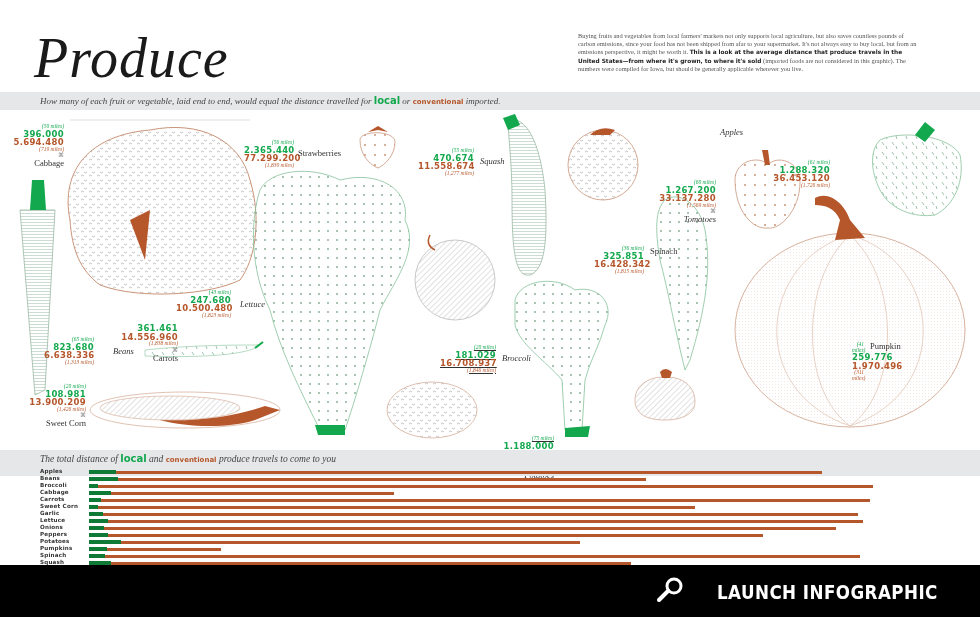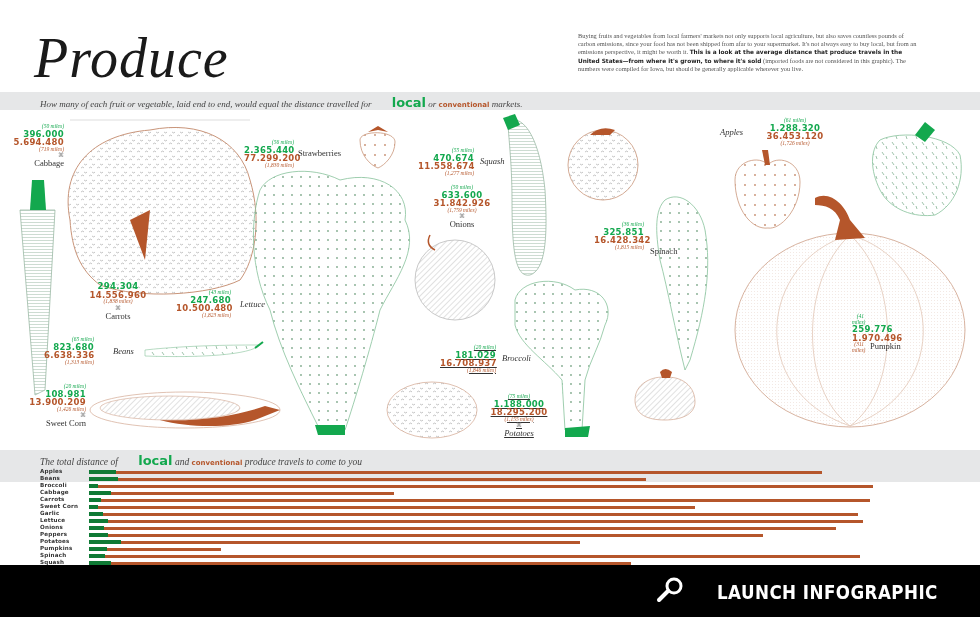--- a/index.html
+++ b/index.html
@@ -8,28 +8,28 @@
 
   .title { position: absolute; left: 34px; top: 26px; height: 60px; display: flex; align-items: baseline; }
   .title .t1 { font-family: "Liberation Serif", serif; font-style: italic; font-size: 56px; color: #1a1a1a; letter-spacing: 1px; }
   .title .t2 { font-family: "DejaVu Sans", sans-serif; font-weight: bold; font-size: 52px; color: #13a84e; margin-left: 18px; letter-spacing: 1px; }
 
   .intro { position: absolute; left: 578px; top: 32px; width: 340px; font-family: "Liberation Serif", serif; font-size: 6.4px; line-height: 8.2px; color: #555; }
   .intro b { font-family: "DejaVu Sans", sans-serif; font-weight: bold; color: #222; font-size: 5.8px; }
 
   .band { position: absolute; left: 0; width: 980px; background: #e6e7e8; font-family: "Liberation Serif", serif; font-style: italic; color: #444; }
   .band1 { top: 92px; height: 18px; font-size: 9px; padding: 3px 0 0 40px; }
-  .band2 { top: 450px; height: 32px; font-size: 9.5px; padding: 3px 0 0 40px; }
-  .local-word { font-family: "DejaVu Sans", sans-serif; font-style: normal; font-weight: bold; color: #13a84e; font-size: 13px; margin-left: 18px; }
+  .band2 { top: 450px; height: 26px; font-size: 9.5px; padding: 3px 0 0 40px; }
+  .local-word { font-family: "DejaVu Sans", sans-serif; font-style: normal; font-weight: bold; color: #13a84e; font-size: 10px; }
   .conv-word { font-family: "DejaVu Sans", sans-serif; font-style: normal; font-weight: bold; color: #b5562b; font-size: 7px; }
 
   .art { position: absolute; left: 0; top: 110px; width: 980px; height: 340px; }
 
   .stat { position: absolute; font-family: "DejaVu Sans", sans-serif; text-align: right; line-height: 1; }
-  .stat.left { text-align: center; }
+  .stat.left { text-align: right; margin-top: 42px; }
   .stat.center { text-align: center; }
   .stat .lm { font-family: "Liberation Serif", serif; font-style: italic; font-size: 5.5px; color: #13a84e; display: block; }
   .stat .cm { font-family: "Liberation Serif", serif; font-style: italic; font-size: 5.5px; color: #b5562b; display: block; }
   .stat .lv { font-weight: bold; font-size: 8.5px; color: #13a84e; display: block; letter-spacing: 0.3px; }
   .stat .cv { font-weight: bold; font-size: 8.5px; color: #b5562b; display: block; letter-spacing: 0.3px; }
   .stat .x { font-size: 6px; color: #777; display: block; }
   .stat .nm { font-family: "Liberation Serif", serif; font-size: 8.5px; color: #333; display: block; margin-top: 1px; }
   .stat .nm.it { font-style: italic; }
   .inline-name { position: absolute; font-family: "Liberation Serif", serif; font-size: 8.5px; color: #333; }
   .inline-name.it { font-style: italic; }
@@ -55,21 +55,21 @@
   <span>Buying fruits and vegetables from local farmers' markets not only supports local agriculture, but also saves countless pounds of carbon emissions, since your food has not been shipped from afar to your supermarket. It's not always easy to buy local, but from an emissions perspective, it might be worth it.</span>
   <b>This is a look at the average distance that produce travels in the United States—from where it's grown, to where it's sold</b>
   <span>(imported foods are not considered in this graphic). The numbers were compiled for Iowa, but should be generally applicable wherever you live.</span>
 </div>
 
 <div class="band band1">
   <span>How many of each fruit or vegetable, laid end to end, would equal the distance travelled for</span>
   <span class="local-word">local</span>
   <span>or</span>
   <span class="conv-word">conventional</span>
-  <span>markets.</span>
+  <span>imported.</span>
 </div>
 
 <div class="art">
   <svg width="980" height="340" viewBox="0 0 980 340">
     <defs>
       <pattern id="dots" width="9" height="9" patternUnits="userSpaceOnUse">
           <circle cx="4" cy="4" r="0.9" fill="#7fa98b"></circle>
         </pattern>
       <pattern id="dotsb" width="10" height="10" patternUnits="userSpaceOnUse">
           <circle cx="5" cy="5" r="0.9" fill="#c58b6c"></circle>
@@ -160,56 +160,56 @@
   <span class="inline-name" style="left:298px; top:38px;">Strawberries</span>
 
   <div class="stat" style="left:418px; top:38px; width:56px;">
     <span class="lm">(55 miles)</span>
     <span class="lv">470.674</span>
     <span class="cv">11.558.674</span>
     <span class="cm">(1,277 miles)</span>
   </div>
   <span class="inline-name it" style="left:480px; top:46px;">Squash</span>
 
-  <div class="stat center" style="left:432px; top:75px; width:60px;">
-    <span class="lm">(50 miles)</span>
-    <span class="lv">633.600</span>
-    <span class="cv">31.842.926</span>
-    <span class="cm">(1,759 miles)</span>
-    <span class="x">⌘</span>
-    <span class="nm">Onions</span>
-  </div>
-
+
+  <div class="stat left" style="left:646px; top:28px; width:70px;">
+    <span class="lm">(60 miles)</span>
+    <span class="lv">1.267.200</span>
+    <span class="cv">33.137.280</span>
+    <span class="cm">(1,569 miles)</span>
+    <span class="x">⌘</span>
+    <span class="nm it">Tomatoes</span>
+  </div>
 
   <span class="inline-name it" style="left:720px; top:17px;">Apples</span>
   <div class="stat left" style="left:760px; top:8px; width:70px;">
     <span class="lm">(61 miles)</span>
     <span class="lv">1.288.320</span>
     <span class="cv">36.453.120</span>
     <span class="cm">(1,726 miles)</span>
   </div>
 
 
   <div class="stat left" style="left:58px; top:172px; width:120px;">
-    <span class="lv">294.304</span>
+    <span class="lv">361.461</span>
     <span class="cv">14.556.960</span>
     <span class="cm">(1,838 miles)</span>
     <span class="x">⌘</span>
     <span class="nm">Carrots</span>
   </div>
 
   <div class="stat" style="left:176px; top:180px; width:55px;">
     <span class="lm">(43 miles)</span>
     <span class="lv">247.680</span>
     <span class="cv">10.500.480</span>
     <span class="cm">(1,823 miles)</span>
   </div>
   <span class="inline-name it" style="left:240px; top:189px;">Lettuce</span>
 
-  <div class="stat" style="left:594px; top:112px; width:50px;text-align:right;">
+  <div class="stat" style="left:594px; top:136px; width:50px;text-align:right;">
     <span class="lm">(36 miles)</span>
     <span class="lv">325.851</span>
     <span class="cv">16.428.342</span>
     <span class="cm">(1,815 miles)</span>
   </div>
   <span class="inline-name" style="left:650px; top:136px;">Spinach</span>
 
   <div class="stat" style="left:44px; top:227px; width:50px;">
     <span class="lm">(65 miles)</span>
     <span class="lv">823.680</span>
@@ -220,21 +220,21 @@
 
   <div class="stat" style="left:440px; top:235px; width:56px;text-decoration:underline;">
     <span class="lm">(20 miles)</span>
     <span class="lv">181.029</span>
     <span class="cv">16.708.937</span>
     <span class="cm">(1,846 miles)</span>
   </div>
   <span class="inline-name it" style="left:502px; top:243px;">Broccoli</span>
 
 
-  <div class="stat" style="left:812px; top:204px; width:52px;padding-left:40px;">
+  <div class="stat" style="left:812px; top:232px; width:52px;padding-left:40px;">
     <span class="lm">(41 miles)</span>
     <span class="lv">259.776</span>
     <span class="cv">1.970.496</span>
     <span class="cm">(311 miles)</span>
   </div>
   <span class="inline-name" style="left:870px; top:231px;">Pumpkin</span>
 
   <div class="stat" style="left:4px; top:274px; width:82px;">
     <span class="lm">(20 miles)</span>
     <span class="lv">108.981</span>

